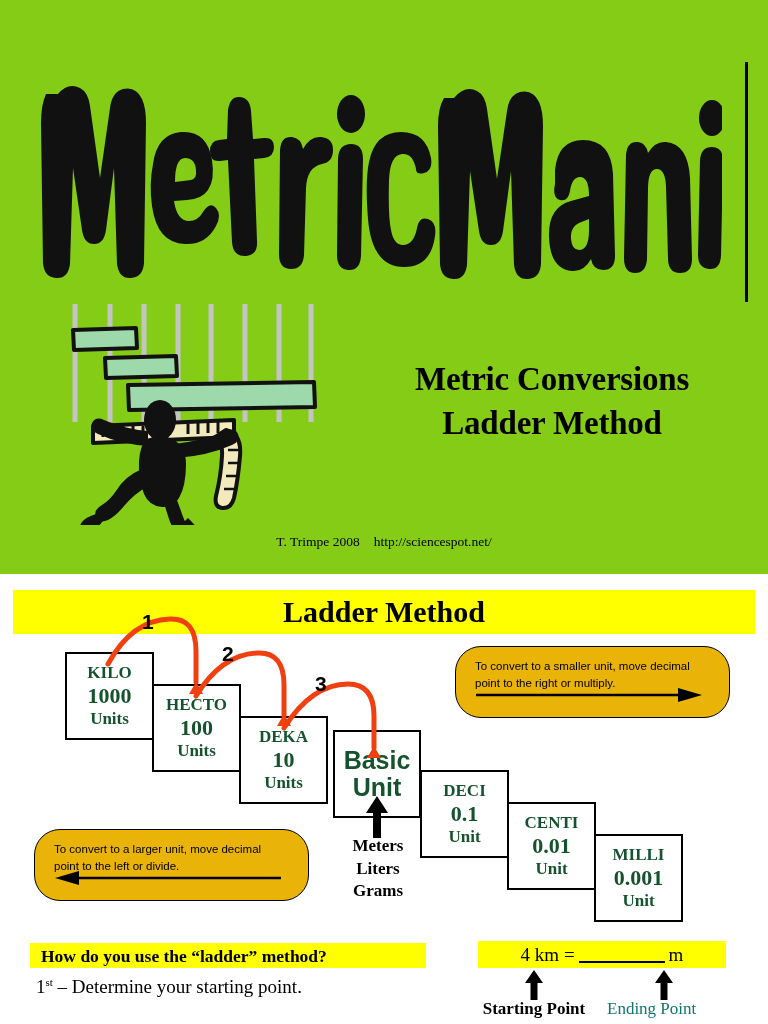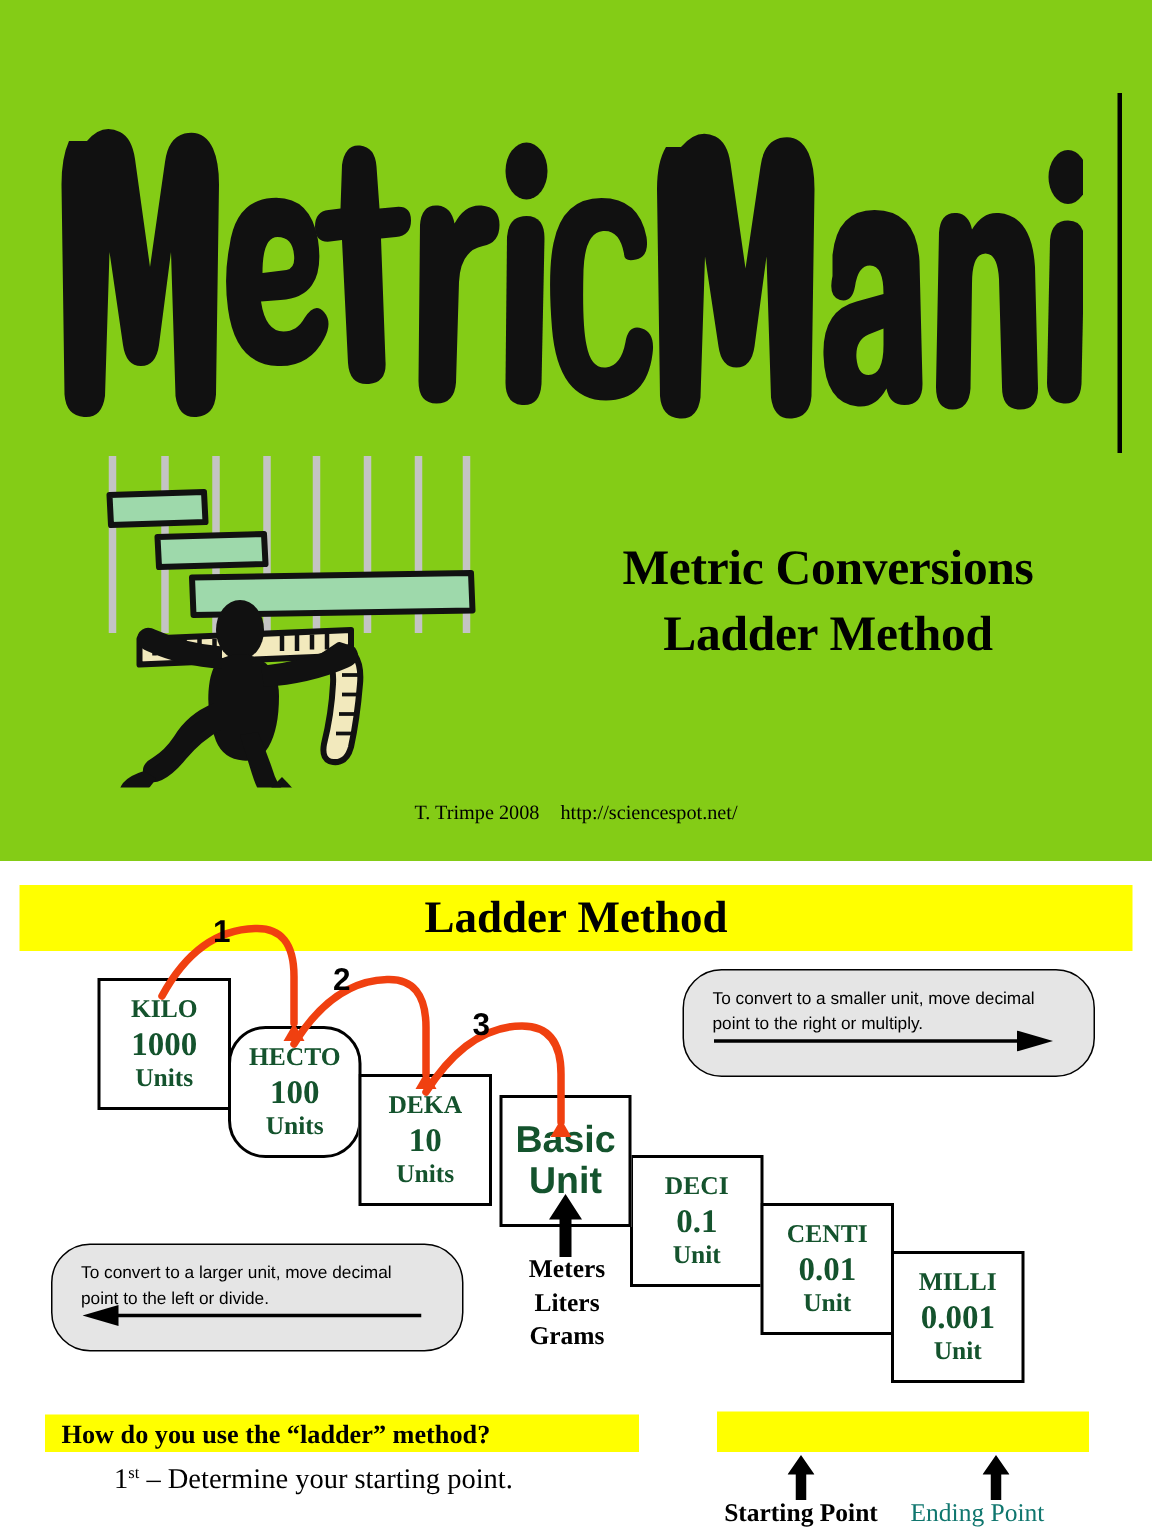--- a/index.html
+++ b/index.html
@@ -69,21 +69,21 @@
     font-family:"Liberation Serif", serif;
     font-weight:bold;
     color:#14532d;
     display:flex;flex-direction:column;
     align-items:center;justify-content:center;
   }
   .lbox .l1{font-size:17px;line-height:1.18;}
   .lbox .l2{font-size:22px;line-height:1.18;}
   .lbox .l3{font-size:17px;line-height:1.18;}
   #box-kilo  {left:65px; top:78px;  width:89px; height:88px;}
-  #box-hecto {left:152px;top:110px; width:89px; height:88px;border-radius:25px;}
+  #box-hecto {left:152px;top:110px; width:89px; height:88px;}
   #box-deka  {left:239px;top:142px; width:89px; height:88px;}
   #box-basic {left:333px;top:156px; width:88px; height:88px; z-index:6;}
   #box-deci  {left:420px;top:196px; width:89px; height:88px;}
   #box-centi {left:507px;top:228px; width:89px; height:88px;}
   #box-milli {left:594px;top:260px; width:89px; height:88px;}
   #box-basic .bu{
     font-family:"Liberation Sans", sans-serif;
     font-weight:bold;font-size:25px;line-height:1.08;
   }
 
@@ -97,21 +97,21 @@
   }
   #arcnum-1{left:142px;top:36px;}
   #arcnum-2{left:222px;top:68px;}
   #arcnum-3{left:315px;top:98px;}
 
   
   .callout{
     position:absolute;
     border:1.6px solid #000;
     border-radius:26px;
-    background:#e5e5e5;
+    background:#eab308;
     box-sizing:border-box;
     font-family:"Liberation Sans", sans-serif;
     font-size:11.5px;
     color:#000;
     z-index:7;
   }
   .callout .ctext{
     position:absolute;left:19px;top:11px;width:86%;
     line-height:1.45;
   }
@@ -139,21 +139,21 @@
   #question-text{
     position:absolute;left:41px;top:370px;
     font-family:"Liberation Serif", serif;
     font-weight:bold;font-size:17.5px;color:#000;
     line-height:24px;
     z-index:3;
   }
   #step-one{
     position:absolute;left:36px;top:402px;
     font-family:"Liberation Serif", serif;
-    font-size:19px;color:#000;margin-left:40px;
+    font-size:19px;color:#000;
   }
   #step-one sup{font-size:11px;vertical-align:super;}
 
   #eq-hl{
     position:absolute;left:478px;top:367px;width:248px;height:27px;
     background:#ffff00;
   }
   #eq-text{
     position:absolute;left:478px;top:368px;width:248px;
     text-align:center;
@@ -370,20 +370,21 @@
         <path d="M0 7 L24 0 L24 14 Z" fill="#000"></path>
       </svg>
     </div>
   </div>
 
   <div id="question-hl"></div>
   <div id="question-text">How do you use the “ladder” method?</div>
   <div id="step-one"><span>1</span><sup>st</sup><span> – Determine your starting point.</span></div>
 
   <div id="eq-hl"></div>
+  <div id="eq-text"><span>4 km =</span><span class="blank"></span><span>m</span></div>
 
   <div id="sp-arrow">
     <svg width="18" height="30" viewBox="0 0 18 30" xmlns="http://www.w3.org/2000/svg">
       <path d="M9 0 L18 13 L12.5 13 L12.5 30 L5.5 30 L5.5 13 L0 13 Z" fill="#000"></path>
     </svg>
   </div>
   <div id="ep-arrow">
     <svg width="18" height="30" viewBox="0 0 18 30" xmlns="http://www.w3.org/2000/svg">
       <path d="M9 0 L18 13 L12.5 13 L12.5 30 L5.5 30 L5.5 13 L0 13 Z" fill="#000"></path>
     </svg>

